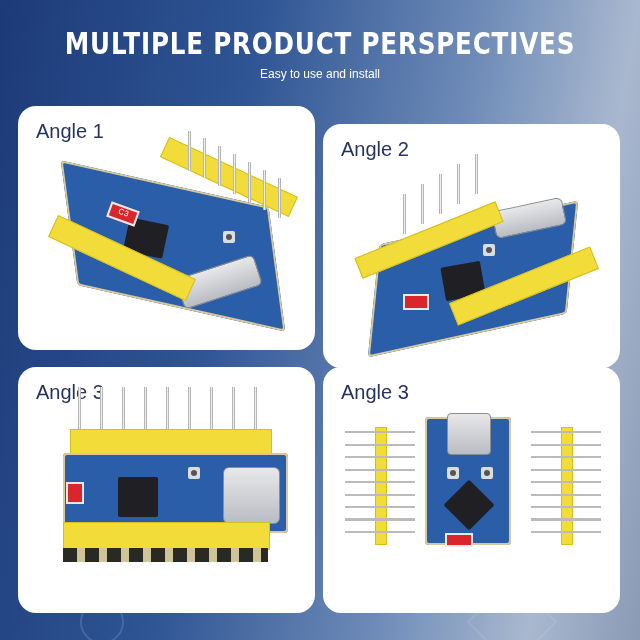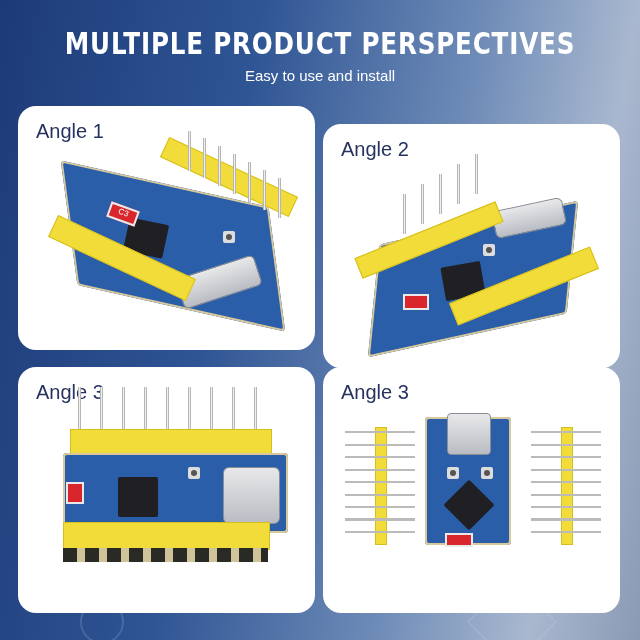--- a/index.html
+++ b/index.html
@@ -3,21 +3,21 @@
 <meta charset="utf-8">
 <style>
   html,body{margin:0;padding:0;}
   body{width:640px;height:640px;overflow:hidden;position:relative;
     font-family:"Liberation Sans",sans-serif;
     background:linear-gradient(100deg,#1d3a78 0%,#2f5594 35%,#6f8cb8 65%,#a9b8cf 85%,#8a9ab5 100%);}
   .bg-trace{position:absolute;border:2px solid rgba(200,215,240,0.18);}
   .title{position:absolute;top:26px;left:0;width:640px;text-align:center;color:#fff;
     font-family:"DejaVu Sans",sans-serif;font-weight:bold;font-size:30px;letter-spacing:1px;
     transform:scaleX(0.82);transform-origin:center;}
-  .subtitle{position:absolute;top:67px;left:0;width:640px;text-align:center;color:#fff;font-size:15px;}
+  .subtitle{position:absolute;top:67px;left:0;width:640px;text-align:center;color:#fff;font-size:12px;}
   .card{position:absolute;background:#fff;border-radius:18px;overflow:hidden;}
   .card .lbl{position:absolute;left:18px;top:14px;font-size:20px;color:#26335f;}
   .c1{left:18px;top:106px;width:297px;height:244px;}
   .c2{left:323px;top:124px;width:297px;height:244px;}
   .c3{left:18px;top:367px;width:297px;height:246px;}
   .c4{left:323px;top:367px;width:297px;height:246px;}
   .pcb{position:absolute;background:#2a5ea8;border-radius:4px;box-shadow:0 0 0 2px #d8c89a inset;}
   .chip{position:absolute;background:#1f1f24;border-radius:2px;}
   .usb{position:absolute;background:linear-gradient(#e8e8ea,#b9bcc2);border-radius:6px;border:1px solid #8a8d94;}
   .hdr{position:absolute;background:#f1dc3a;border:1px solid #d6be1c;}

